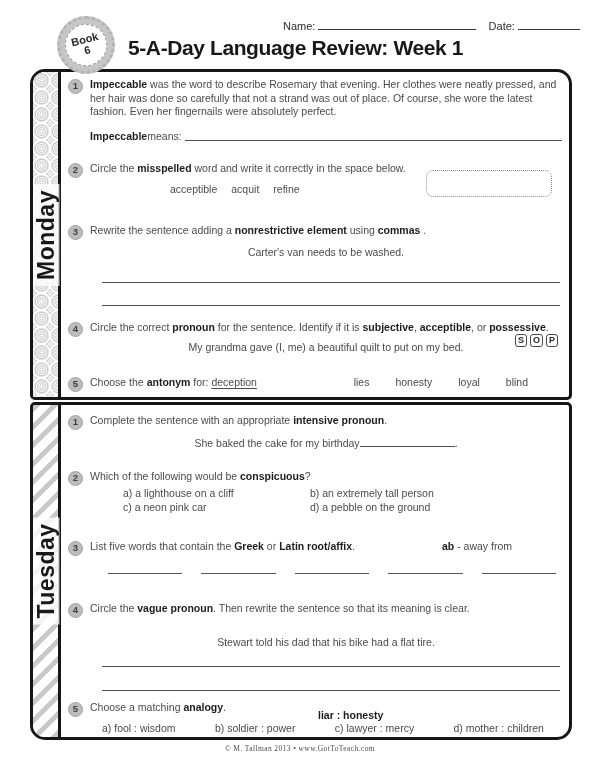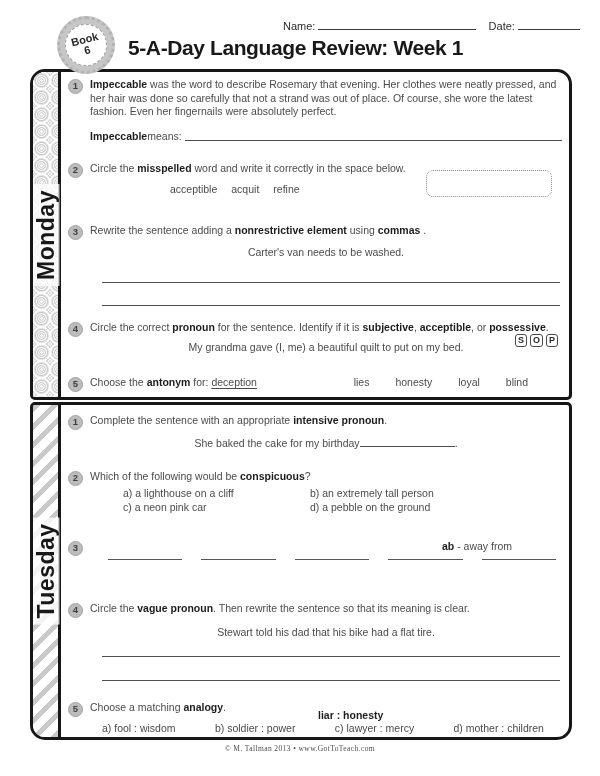--- a/index.html
+++ b/index.html
@@ -212,36 +212,37 @@
           <span>b) an extremely tall person</span>
           <span>c) a neon pink car</span>
           <span>d) a pebble on the ground</span>
         </div>
       </div>
     </div>
 
     <div class="q" style="top:135px">
       <span class="qnum">3</span>
       <div class="qbody">
+        <p><span>List five words that contain the </span><b>Greek</b><span> or </span><b>Latin root/affix</b><span>.</span></p>
         <p style="position:absolute; left:352px; top:0"><b>ab</b><span> - away from</span></p>
         <div class="blank5-row">
           <span class="blank5"></span>
           <span class="blank5"></span>
           <span class="blank5"></span>
           <span class="blank5"></span>
           <span class="blank5"></span>
         </div>
       </div>
     </div>
 
     <div class="q" style="top:197px">
       <span class="qnum">4</span>
       <div class="qbody">
         <p><span>Circle the </span><b>vague pronoun</b><span>.  Then rewrite the sentence so that its meaning is clear.</span></p>
-        <p class="center" style="margin-top:10px">Stewart told his dad that his bike had a flat tire.</p>
+        <p class="center" style="margin-top:20px">Stewart told his dad that his bike had a flat tire.</p>
         <div class="wline" style="margin:17px 2px 0 12px"></div>
         <div class="wline" style="margin:23px 2px 0 12px"></div>
       </div>
     </div>
 
     <div class="q" style="top:296px">
       <span class="qnum">5</span>
       <div class="qbody">
         <p><span>Choose a matching </span><b>analogy</b><span>.</span><b style="position:absolute; left:228px; top:8px">liar : honesty</b></p>
         <div class="opt-row">

